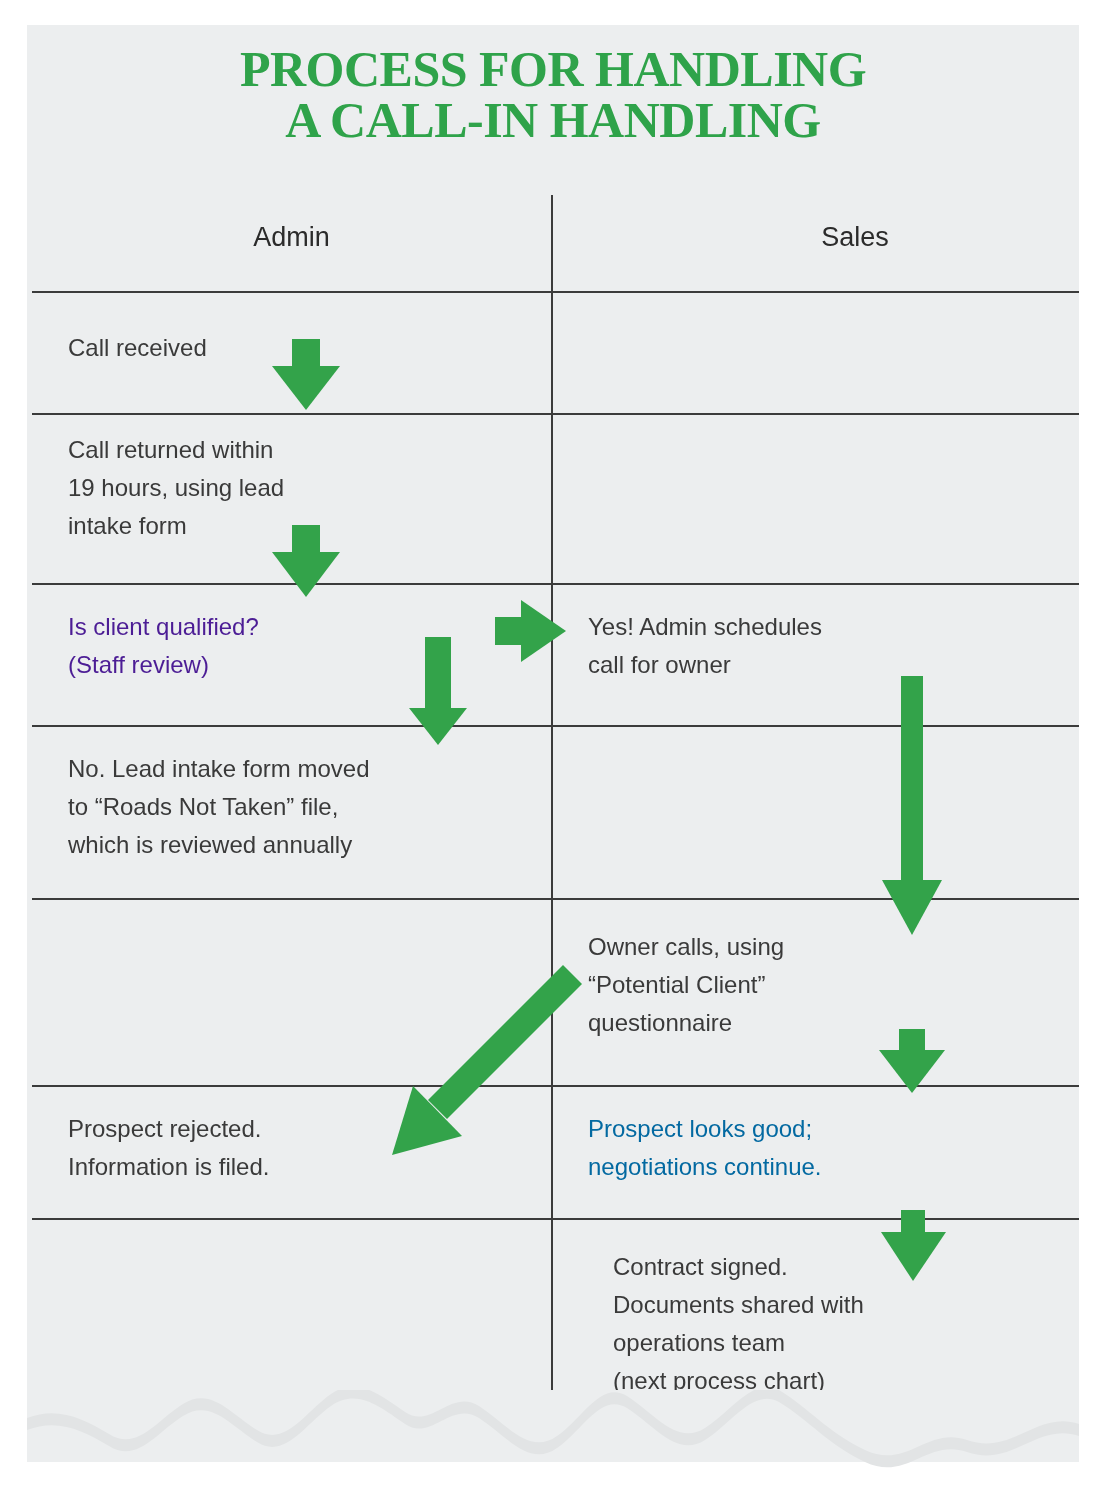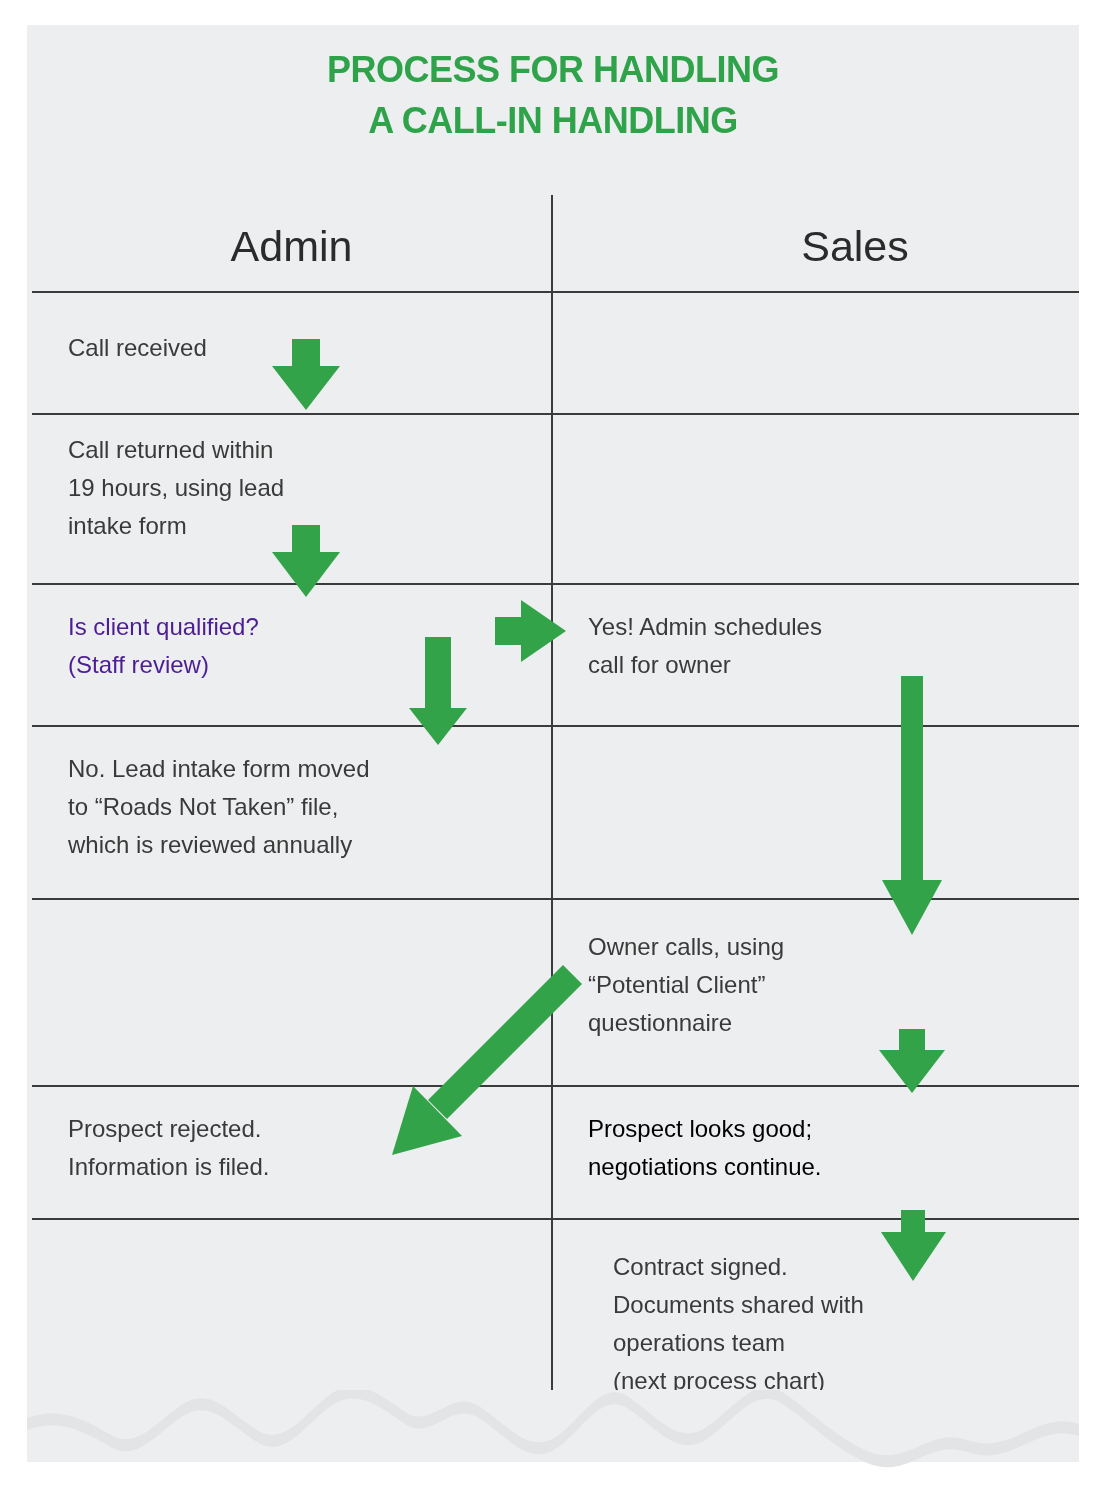--- a/index.html
+++ b/index.html
@@ -29,32 +29,32 @@
     pointer-events:none;
   }
   
   #title {
     position:absolute;
     left:27px; top:44px;
     width:1052px;
     text-align:center;
     color:#2FA34A;
     font-weight:bold;
-    font-size:36px;
+    font-size:50px;
     line-height:51px;
     letter-spacing:-0.5px;
-    font-family:Liberation Sans, sans-serif;
+    font-family:Liberation Serif, serif;
   }
   #title .l2 { display:block; }
 
   
   .col-head {
     position:absolute;
     top:222px;
-    font-size:43px;
+    font-size:27px;
     color:#2b2b2b;
     text-align:center;
     font-family:"Liberation Sans", sans-serif;
   }
   #head-admin { left:32px;  width:519px; }
   #head-sales { left:553px; width:604px; }
 
   
   .hline {
     position:absolute;
@@ -121,21 +121,21 @@
 to “Roads Not Taken” file,
 which is reviewed annually</div>
   <div class="cell admin" style="top: 1110px; color: rgb(58, 58, 58);">Prospect rejected.
 Information is filed.</div>
 
   <div class="cell sales" style="top: 928px; color: rgb(58, 58, 58);">Owner calls, using
 “Potential Client”
 questionnaire</div>
   <div class="cell sales" style="top: 608px; color: rgb(58, 58, 58);">Yes! Admin schedules
 call for owner</div>
-  <div class="cell sales" style="top: 1110px; color: #000000;">Prospect looks good;
+  <div class="cell sales" style="top: 1110px; color: #0369a1;">Prospect looks good;
 negotiations continue.</div>
   <div class="cell sales" style="top: 1248px; color: rgb(58, 58, 58); margin-left: 25px;">Contract signed.
 Documents shared with
 operations team
 (next process chart)</div>
 
   <svg id="arrows" viewBox="0 0 1107 1501">
 
     <g fill="#33A34A">
       <rect x="292" y="339" width="28" height="32"></rect>

